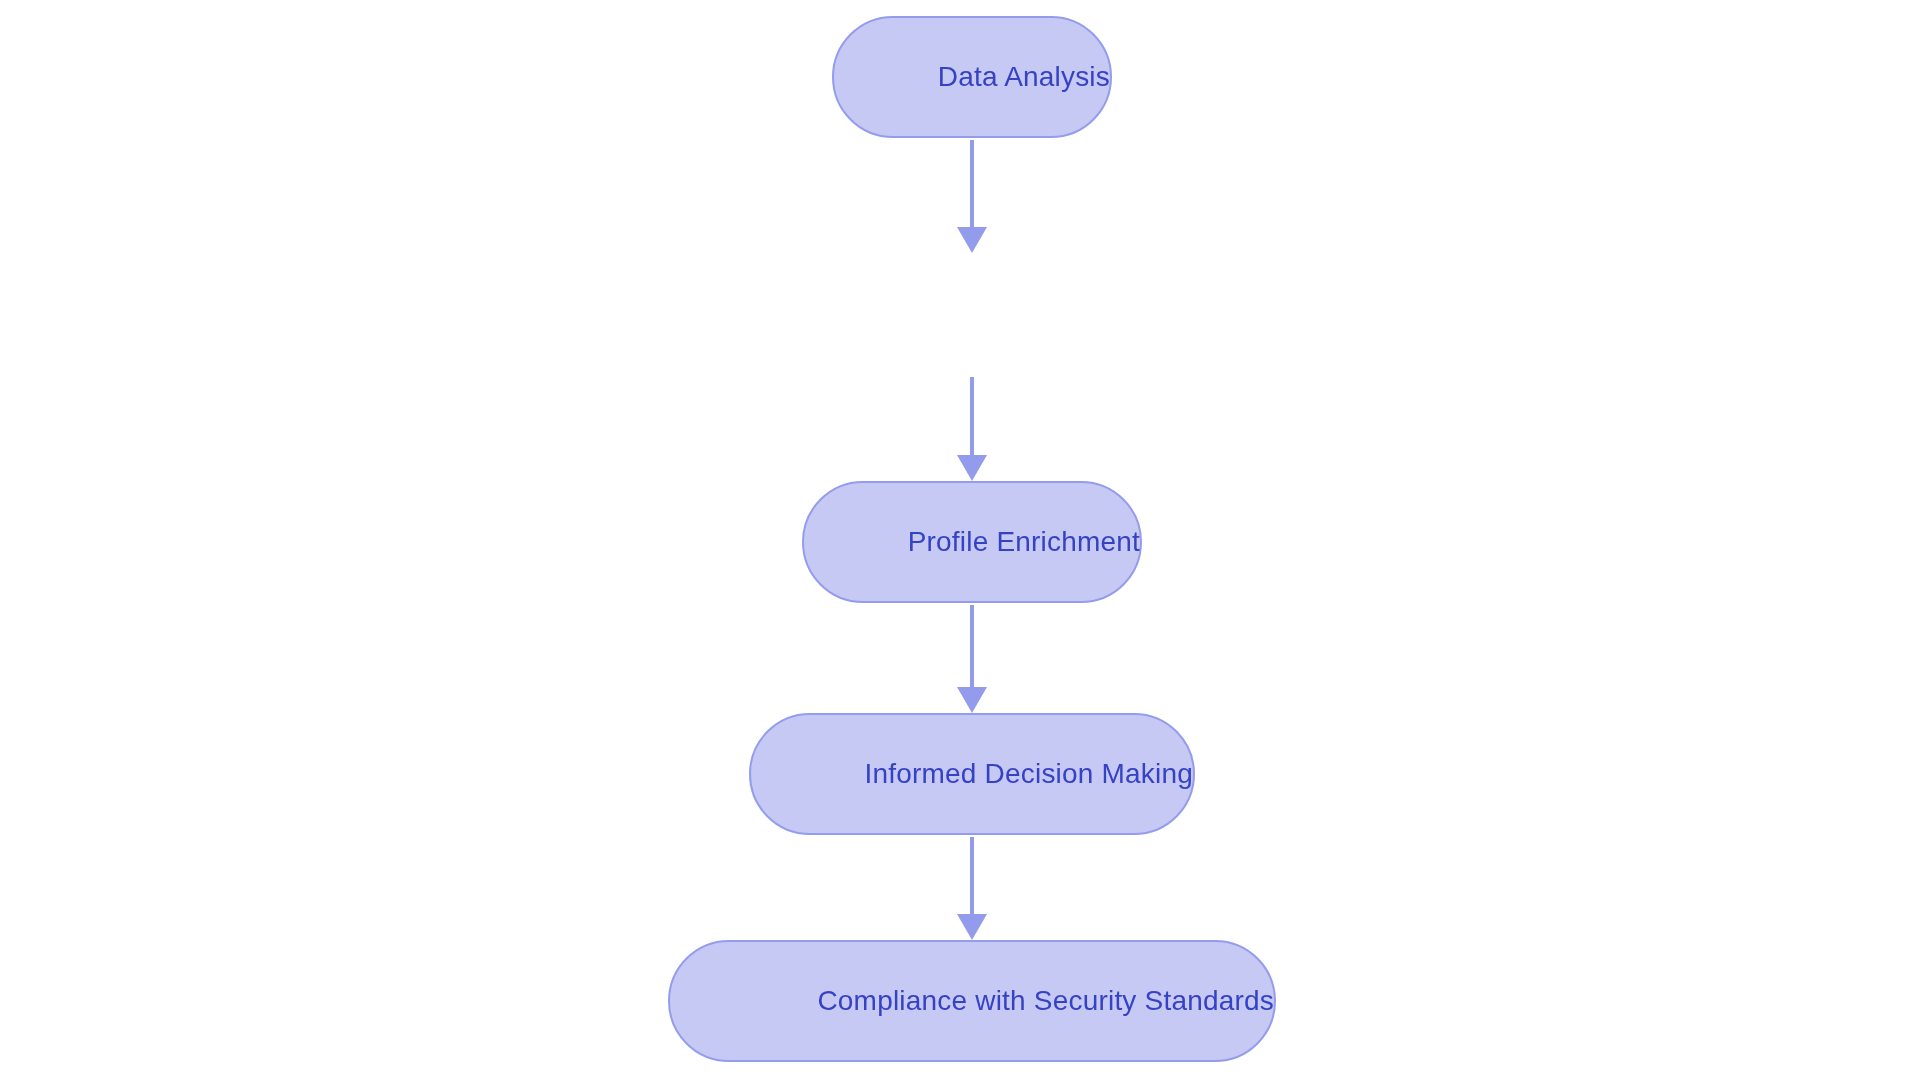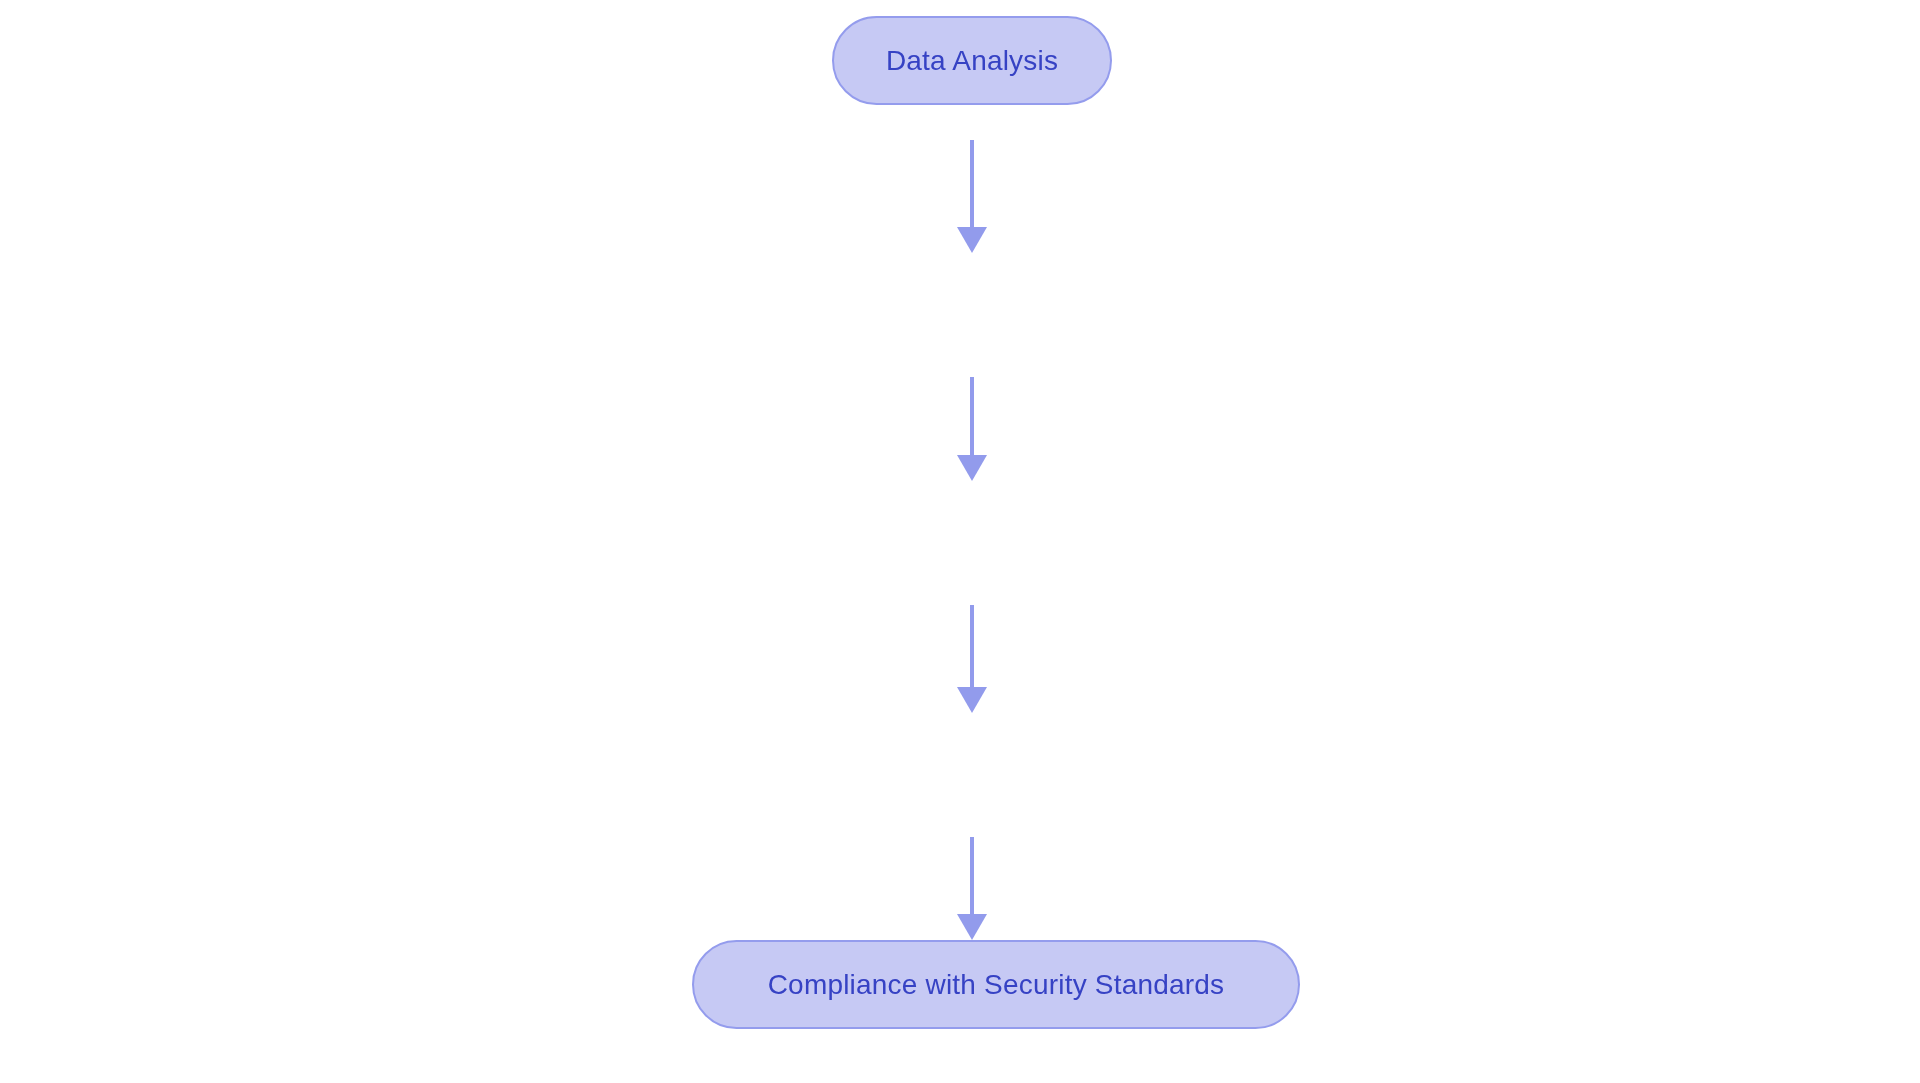--- a/index.html
+++ b/index.html
@@ -16,39 +16,39 @@
     font-family: "Liberation Sans", sans-serif;
     overflow: hidden;
   }
   .canvas {
     position: relative;
     width: 1920px; height: 1083px;
     background: var(--background);
   }
   .node {
     position: absolute;
-    height: 89px;
+    height: 122px;
     background: var(--node-fill);
     border: 2px solid var(--node-border);
     border-radius: 61px;
     display: flex;
     align-items: center;
-    justify-content: center;
+    justify-content: flex-end;
   }
   .node-label {
     color: var(--node-text);
     font-size: 28px;
     letter-spacing: 0.2px;
     white-space: nowrap;
   }
   .n1 { left: 832px; top: 16px;  width: 280px; }
   .n2 { left: 755px; top: 253px; width: 434px; }
   .n3 { left: 802px; top: 481px; width: 340px; }
   .n4 { left: 749px; top: 713px; width: 446px; }
-  .n5 { left: 692px; top: 940px; width: 608px; }
+  .n5 { left: 668px; top: 940px; width: 608px; }
   .arrow {
     position: absolute;
     left: 957px; 
     width: 30px;
   }
   .a1 { top: 140px; height: 113px; }
   .a2 { top: 377px; height: 104px; }
   .a3 { top: 605px; height: 108px; }
   .a4 { top: 837px; height: 103px; }
   .shaft {
@@ -80,26 +80,32 @@
     <span class="shaft"></span>
     <span class="head"></span>
   </div>
 
 
   <div class="arrow a2">
     <span class="shaft"></span>
     <span class="head"></span>
   </div>
 
+  <div class="node n3">
+    <span class="node-label">Profile Enrichment</span>
+  </div>
 
   <div class="arrow a3">
     <span class="shaft"></span>
     <span class="head"></span>
   </div>
 
+  <div class="node n4">
+    <span class="node-label">Informed Decision Making</span>
+  </div>
 
   <div class="arrow a4">
     <span class="shaft"></span>
     <span class="head"></span>
   </div>
 
   <div class="node n5">
     <span class="node-label">Compliance with Security Standards</span>
   </div>
 

